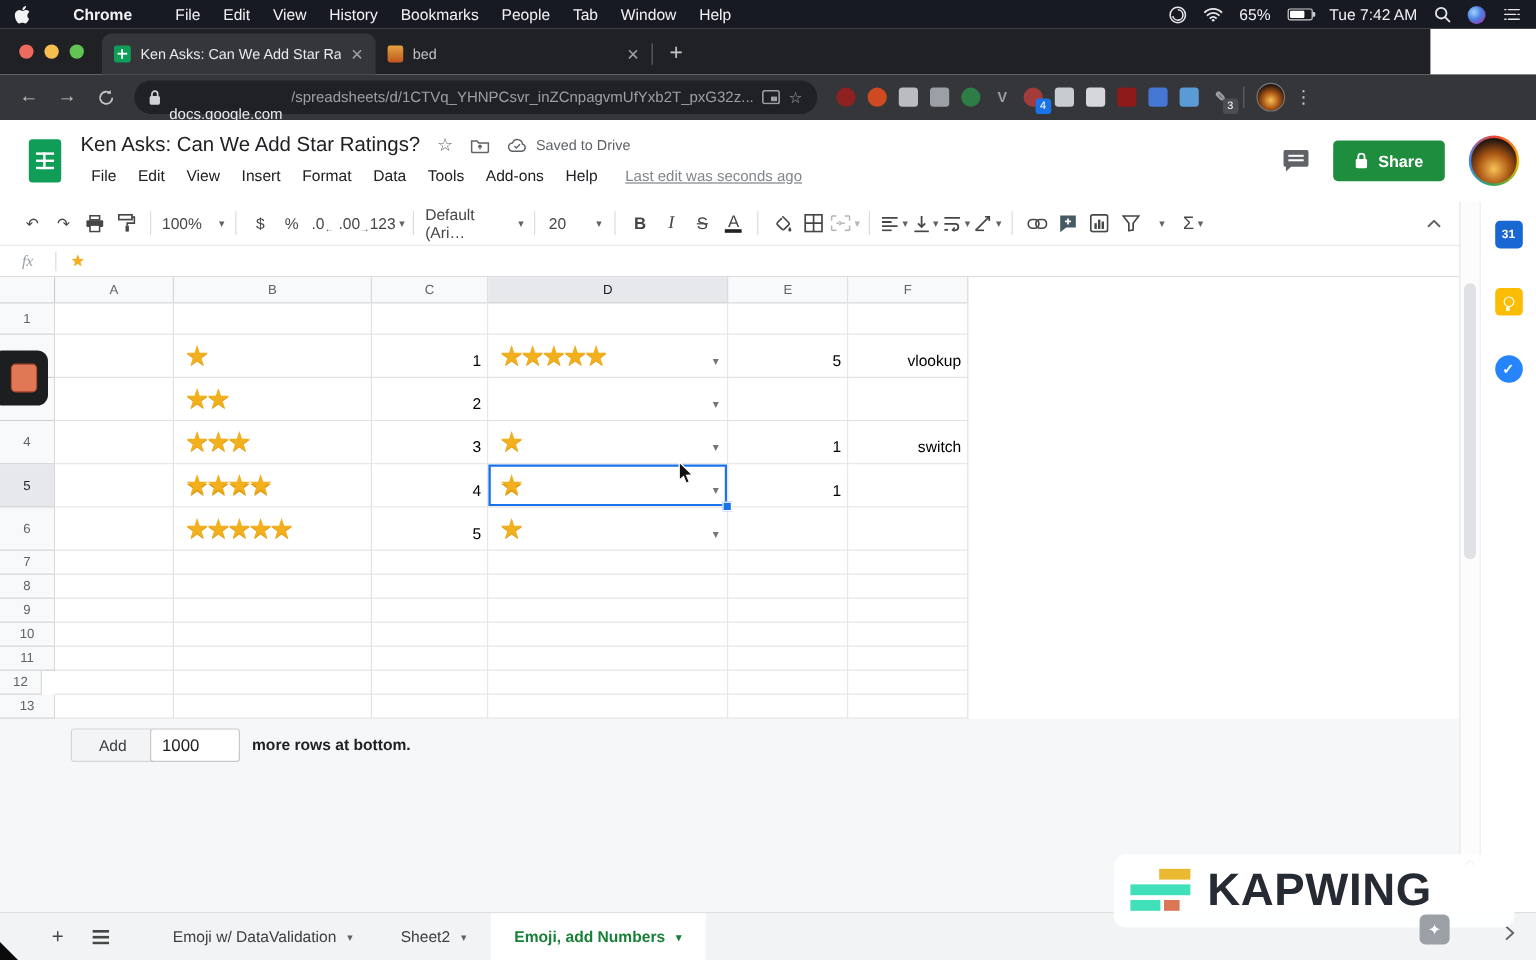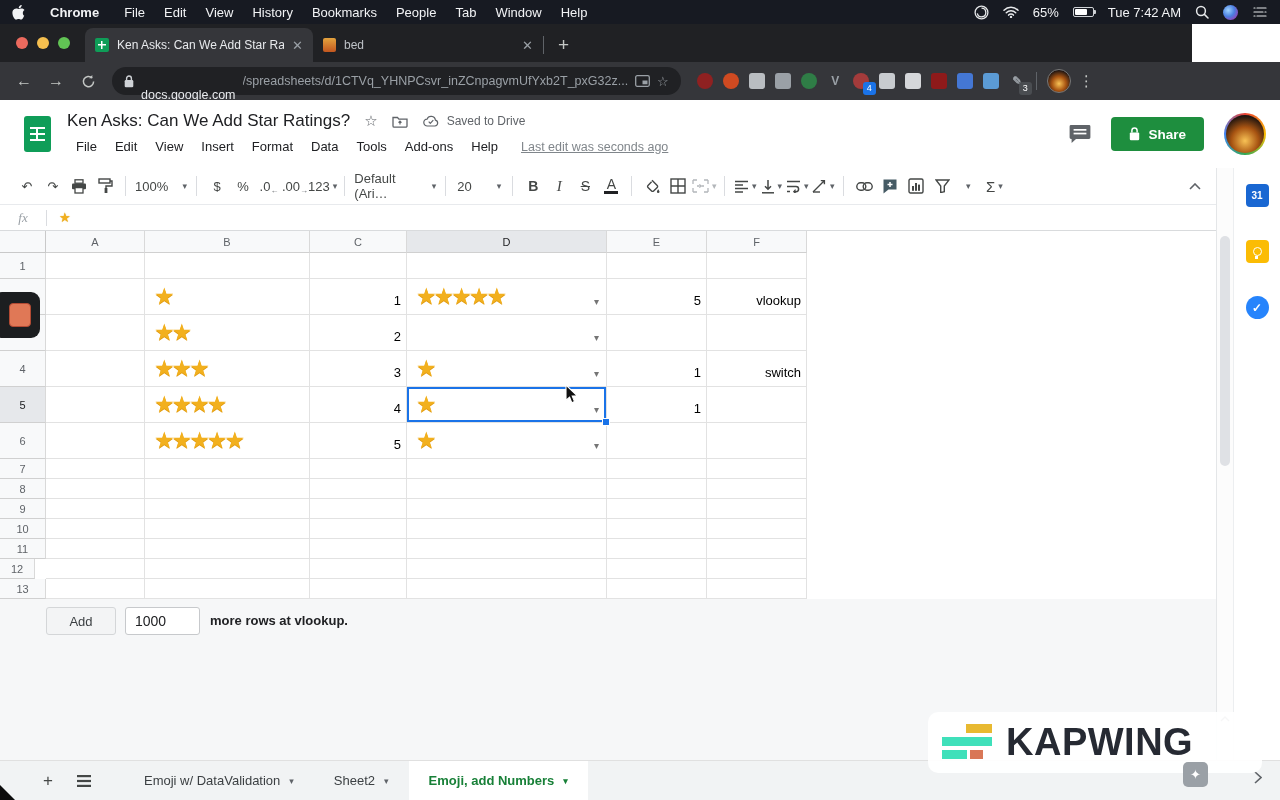--- a/index.html
+++ b/index.html
@@ -3,21 +3,21 @@
 <meta charset="utf-8">
 <style>
   * { margin:0; padding:0; box-sizing:border-box; }
   html,body { width:1280px; height:800px; overflow:hidden; }
   body { font-family:"Liberation Sans", sans-serif; position:relative; background:#fff; }
   #app { position:absolute; inset:0; }
 
   
   .menubar { position:absolute; left:0; top:0; width:1280px; height:24px; background:var(--menubar-dark,#171a22);
     display:flex; align-items:center; color:#f2f3f5; font-size:13px; padding:0 12px; }
-  .mb-left { display:flex; align-items:center; gap:25px; }
+  .mb-left { display:flex; align-items:center; gap:36px; }
   .mb-app { font-weight:bold; }
   .mb-items { display:flex; gap:19px; }
   .mb-item { cursor:default; }
   .mb-right { margin-left:auto; display:flex; align-items:center; gap:14px; }
   .battery { width:21px; height:10px; border:1px solid #cfd2d6; border-radius:2px; position:relative; }
   .battery .lvl { position:absolute; left:1px; top:1px; bottom:1px; width:65%; background:#fff; border-radius:1px; }
   .battery::after { content:''; position:absolute; right:-3px; top:2px; width:2px; height:4px; background:#cfd2d6; border-radius:0 1px 1px 0; }
   .siri { width:15px; height:15px; border-radius:50%;
     background:radial-gradient(circle at 35% 35%, #9fd3ff 0%, #4b7fe0 45%, #8a4bbf 75%, #d4538c 100%); }
 
@@ -117,21 +117,21 @@
   .corner-box { background:#f8f9fa; border-right:1px solid #c9c9c9; border-bottom:1px solid #c9c9c9; }
   .cell { display:flex; align-items:flex-end; }
   .cell .stars { color:var(--star-gold,#f2b01e); font-size:23px; letter-spacing:-3px; line-height:1;
     text-shadow:0 1px 0 #e09a10; align-self:center; padding-left:9px; }
   .cell .val { font-size:13px; color:#000; margin-left:auto; padding:0 5px 6px 0; }
   .cell.selected { box-shadow:inset 0 0 0 2px var(--selection-blue,#1a73e8); z-index:3; }
   .dd { position:absolute; right:7px; bottom:7px; font-size:10px; color:#757575; line-height:1; }
   .fill-handle { position:absolute; right:-4px; bottom:-4px; width:8px; height:8px;
     background:var(--selection-blue,#1a73e8); border:1.5px solid #fff; z-index:4; }
   .below-grid { position:absolute; left:0; top:368px; width:1216px; height:161px; background:#f6f7f8; }
-  .add-btn { position:absolute; left:46px; top:8px; width:70px; height:28px; background:#f3f4f5; border:1px solid #d4d6d8;
+  .add-btn { position:absolute; left:59px; top:8px; width:70px; height:28px; background:#f3f4f5; border:1px solid #d4d6d8;
     border-radius:3px; font-size:13px; color:#3c4043; display:flex; align-items:center; justify-content:center; }
   .add-input { position:absolute; left:125px; top:8px; width:75px; height:28px; background:#fff; border:1px solid #c7c9cc;
     border-radius:3px; font-size:14px; color:#202124; padding-left:9px; font-family:"Liberation Sans",sans-serif; }
   .add-label { position:absolute; left:210px; top:14px; font-size:13px; color:#202124; font-weight:bold; }
 
   
   .vscroll { position:absolute; left:1216px; top:168px; width:17px; height:592px; background:#fcfcfc;
     border-left:1px solid #e4e6e8; }
   .vthumb { position:absolute; left:3px; top:68px; width:10px; height:230px; background:#dfe1e5; border-radius:5px; }
   .vcaret { position:absolute; left:3px; bottom:38px; color:#80868b; font-size:10px; }
@@ -691,21 +691,21 @@
         <div class="gcell cell" style="left: 46px; top: 348px; width: 99px; height: 20px; position: absolute;"></div>
         <div class="gcell cell" style="left: 145px; top: 348px; width: 165px; height: 20px; position: absolute;"></div>
         <div class="gcell cell" style="left: 310px; top: 348px; width: 97px; height: 20px; position: absolute;"></div>
         <div class="gcell cell" style="left: 407px; top: 348px; width: 200px; height: 20px; position: absolute;"></div>
         <div class="gcell cell" style="left: 607px; top: 348px; width: 100px; height: 20px; position: absolute;"></div>
         <div class="gcell cell" style="left: 707px; top: 348px; width: 100px; height: 20px; position: absolute;"></div>
       </div>
     <div class="below-grid">
       <button class="add-btn">Add</button>
       <input class="add-input" value="1000" style="">
-      <span class="add-label">more rows at vlookup.</span>
+      <span class="add-label">more rows at bottom.</span>
     </div>
   </div>
 
   <div class="vscroll">
     <div class="vthumb"></div>
     <div class="vcaret">
       <svg width="10" height="6" viewBox="0 0 10 6">
           <path d="M1 5 5 1l4 4" fill="none" stroke="#80868b" stroke-width="1.4"></path>
         </svg>
     </div>

